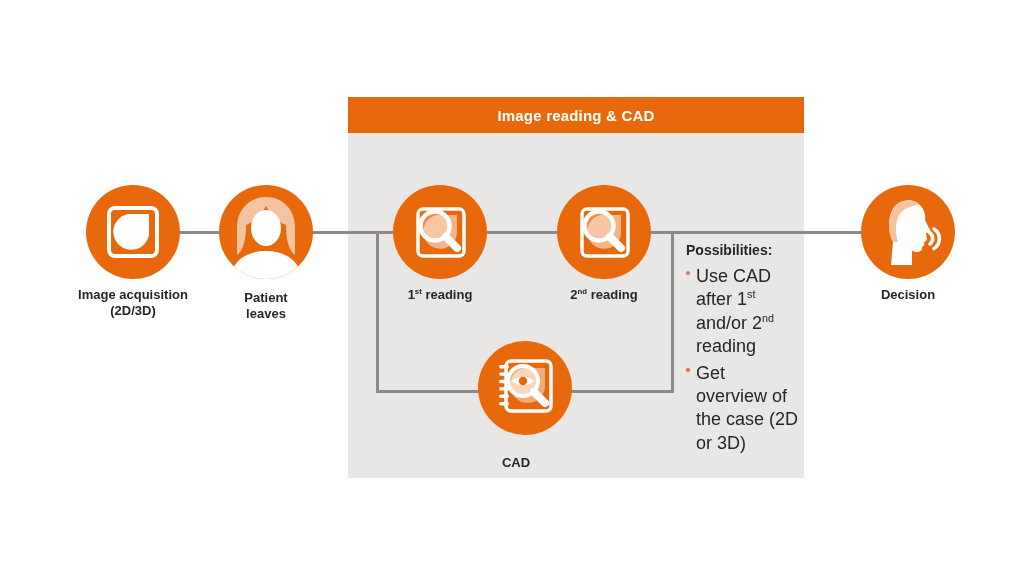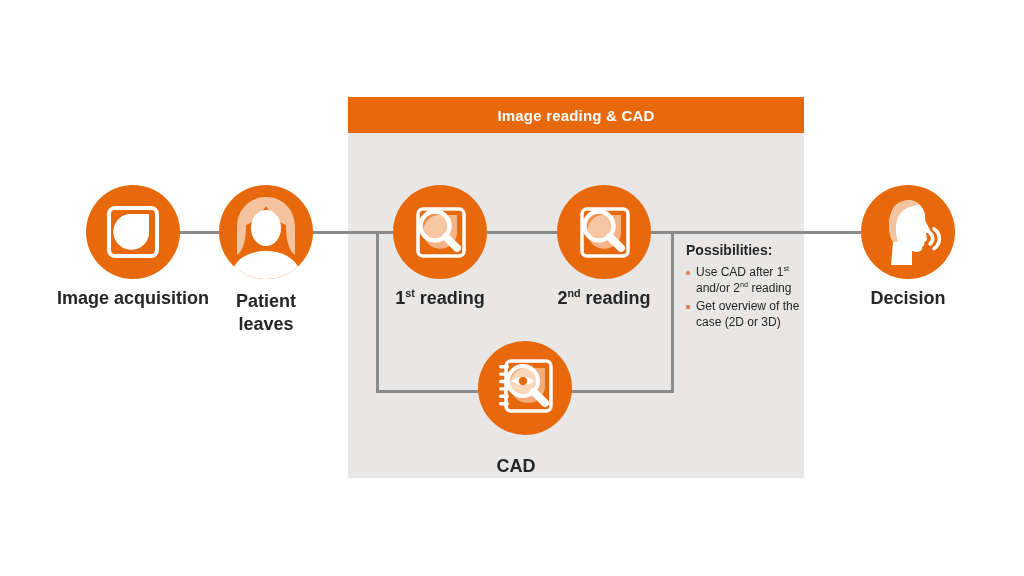--- a/index.html
+++ b/index.html
@@ -27,32 +27,32 @@
   
   .node{position:absolute;width:94px;height:94px;border-radius:50%;background:var(--orange);z-index:2;}
   .node svg{display:block;width:94px;height:94px;}
   .n-acquisition{left:86px;top:185px;}
   .n-patient{left:219px;top:185px;}
   .n-first{left:393px;top:185px;}
   .n-second{left:557px;top:185px;}
   .n-cad{left:478px;top:341px;}
   .n-decision{left:861px;top:185px;}
   
-  .node-label{position:absolute;z-index:2;text-align:center;font-size:18px;font-weight:700;line-height:1.25;color:var(--text);}
+  .node-label{position:absolute;z-index:2;text-align:center;font-size:13px;font-weight:700;line-height:1.25;color:var(--text);}
   .l-acquisition{left:33px;top:287px;width:200px;}
   .l-patient{left:216px;top:290px;width:100px;}
   .l-first{left:380px;top:287px;width:120px;}
   .l-second{left:544px;top:287px;width:120px;}
   .l-cad{left:466px;top:442px;width:100px;margin-top:13px;}
   .l-decision{left:858px;top:287px;width:100px;}
   sup{font-size:0.6em;line-height:0;vertical-align:super;}
   
   .possibilities{position:absolute;left:686px;top:242px;width:114px;z-index:2;}
   .possibilities-heading{font-size:14px;font-weight:700;margin:0 0 7px 0;color:var(--text);}
-  .possibilities-list{list-style:none;margin:0;padding:0;font-size:12px;line-height:1.3;color:var(--text);}
+  .possibilities-list{list-style:none;margin:0;padding:0;font-size:18px;line-height:1.3;color:var(--text);}
   .possibilities-list li{position:relative;padding-left:10px;margin-bottom:3px;}
   .bullet-dot{position:absolute;left:0;top:6px;width:4px;height:4px;border-radius:50%;background:var(--bullet);}
 </style>
 </head>
 <body>
 
 <div class="canvas">
 
   <div class="panel-body"></div>
   <div class="panel-header">
@@ -65,20 +65,21 @@
   <div class="line line-branch-bottom"></div>
 
   <div class="node n-acquisition">
     <svg viewBox="0 0 94 94">
       <rect x="23" y="23" width="48" height="48" rx="6" fill="none" stroke="#fff" stroke-width="4"></rect>
       <path d="M63 29 L63 50 A18 18 0 1 1 42 29 Z" fill="#fff"></path>
     </svg>
   </div>
   <div class="node-label l-acquisition">
     <div>Image acquisition</div>
+    <div>(2D/3D)</div>
   </div>
 
   <div class="node n-patient">
     <svg viewBox="0 0 94 94">
       <defs>
           <clipPath id="clip-patient">
             <circle cx="47" cy="47" r="47"></circle>
           </clipPath>
         </defs>
       <g clip-path="url(#clip-patient)">

